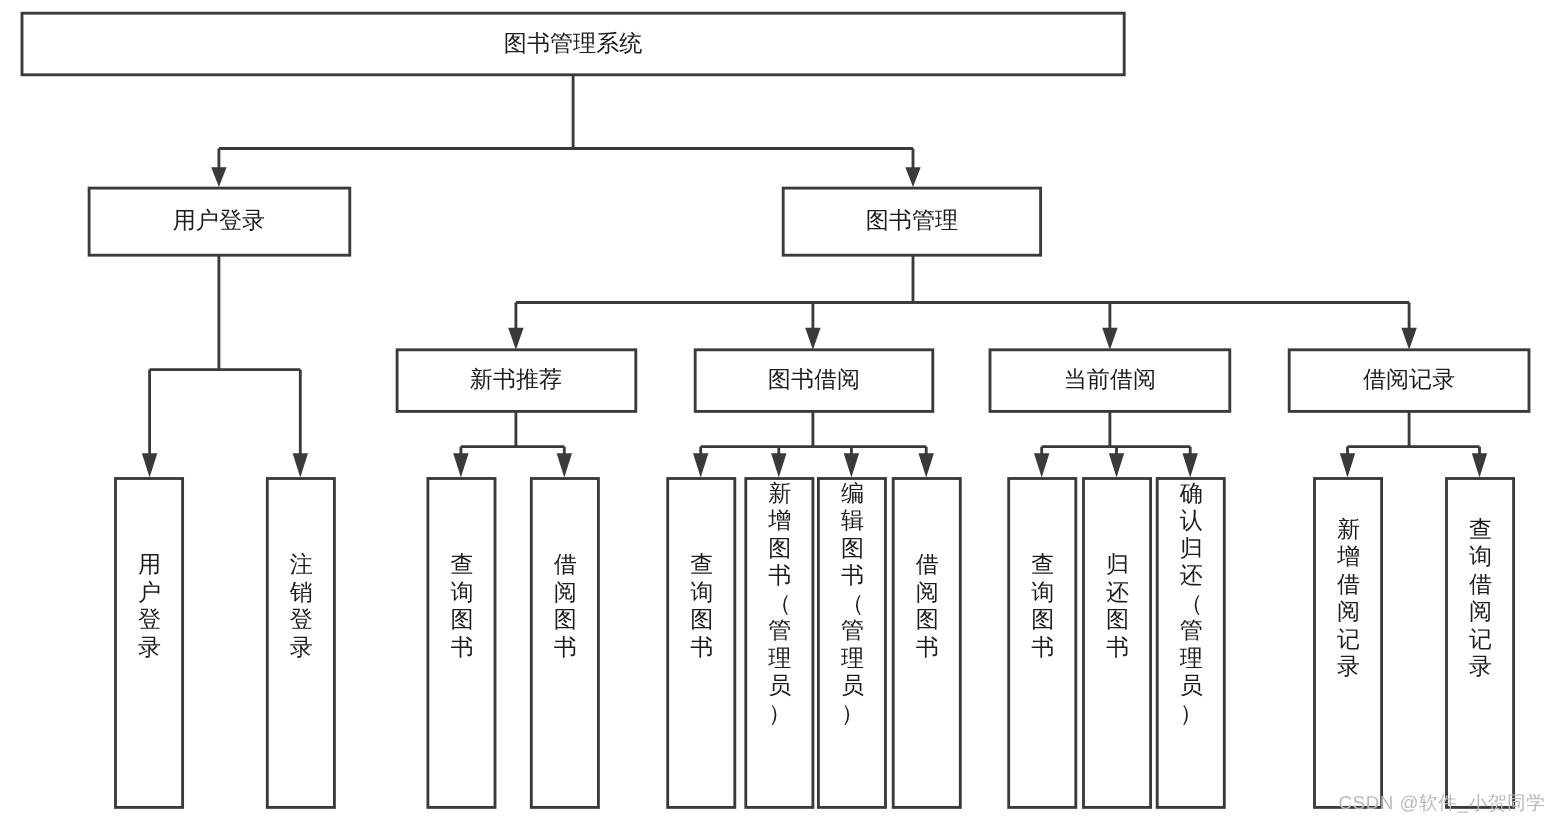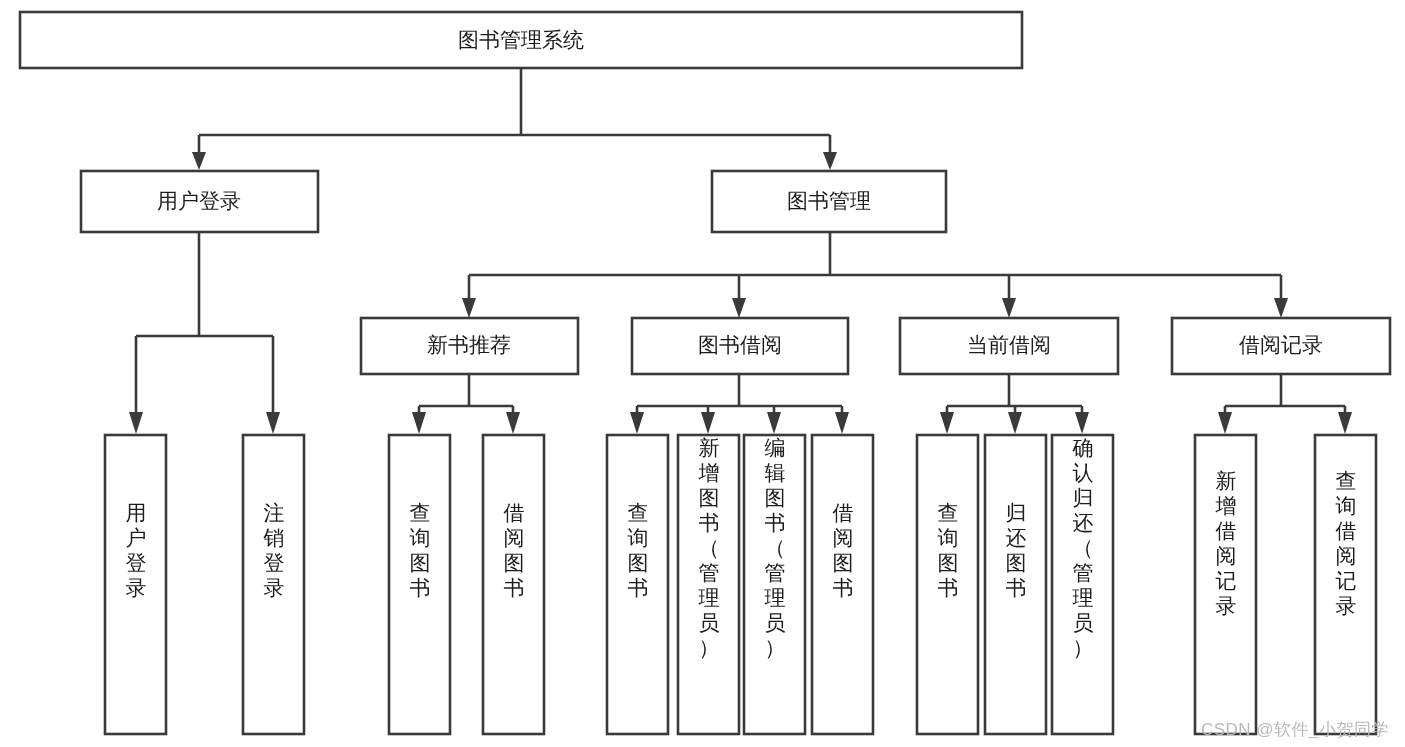--- a/index.html
+++ b/index.html
@@ -50,21 +50,21 @@
     dominant-baseline: middle;
   }
   .node-label-v {
     font-family: "Liberation Sans", "DejaVu Sans", sans-serif;
     font-size: 21px;
     fill: #1c1c1c;
     text-anchor: middle;
   }
   .watermark {
     position: absolute;
-    right: 16px;
+    right: 0;
     bottom: 6px;
     font-family: "Liberation Sans", "DejaVu Sans", sans-serif;
     font-size: 17px;
     color: #b9b9b9;
     letter-spacing: 0.5px;
     white-space: nowrap;
     pointer-events: none;
   }
 </style>
 </head>

